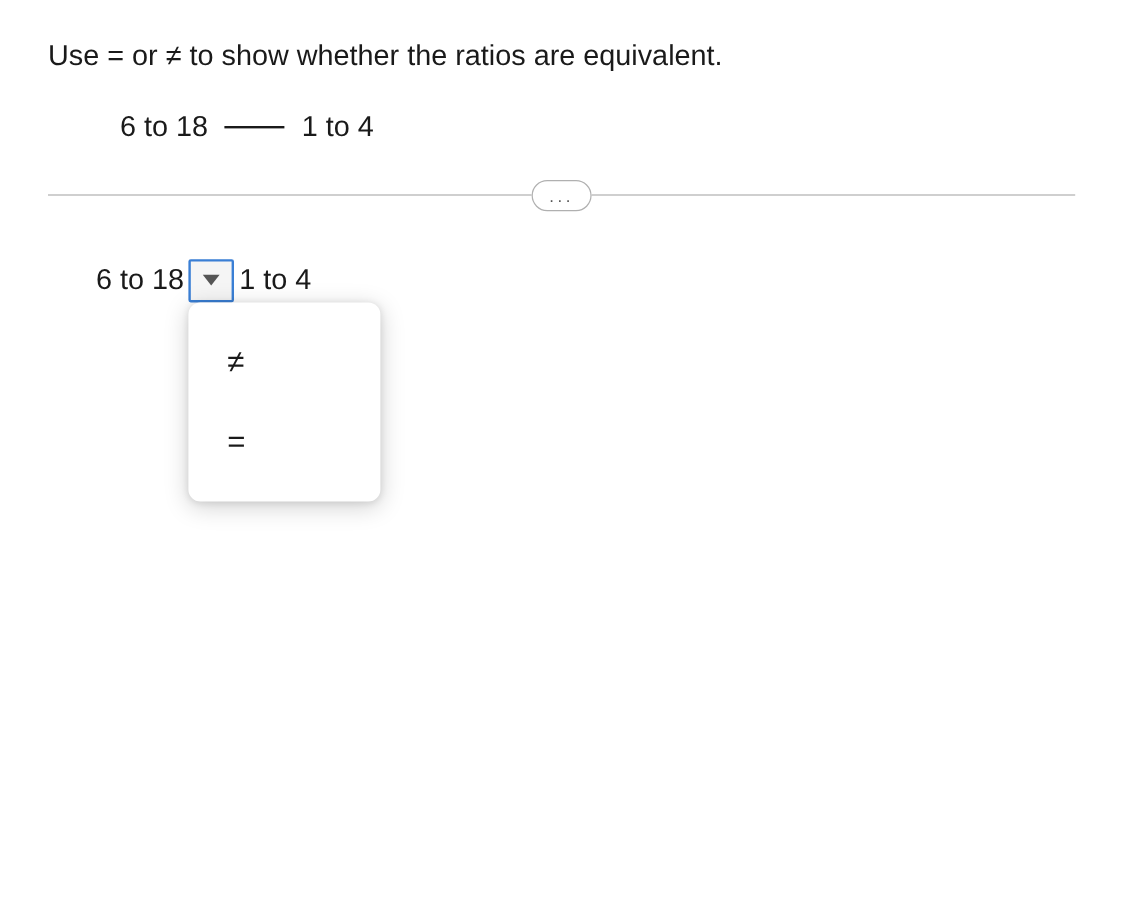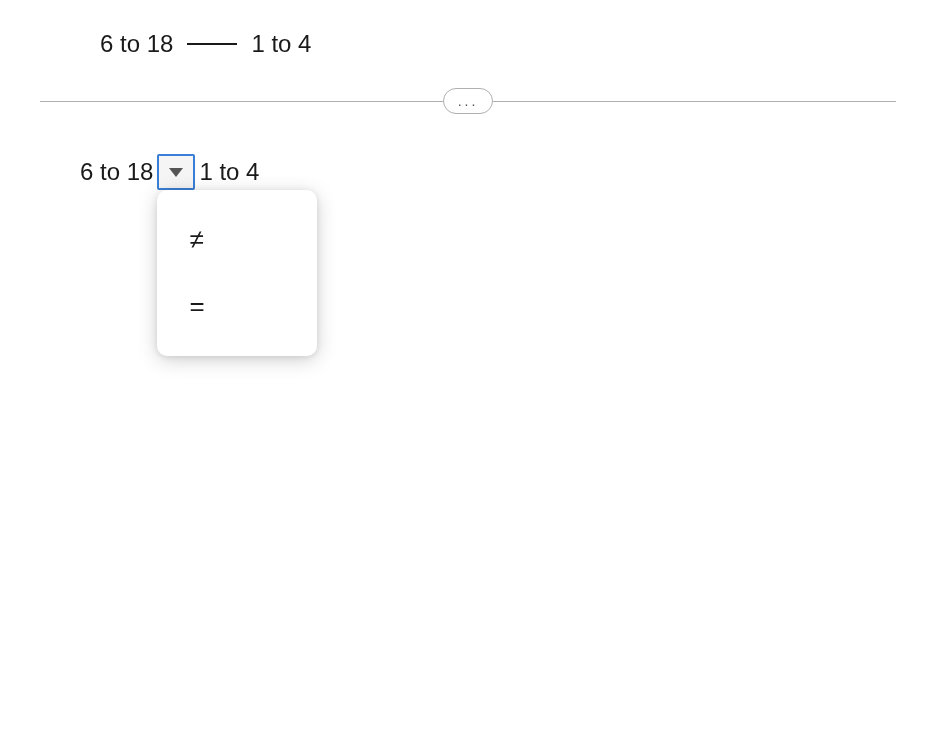--- a/index.html
+++ b/index.html
@@ -133,20 +133,23 @@
       color: #1a1a1a;
       cursor: pointer;
       display: block;
     }
   </style>
 </head>
 <body>
 
 <div class="page">
 
+  <div class="instruction-text">
+    <span>Use = or ≠ to show whether the ratios are equivalent.</span>
+  </div>
 
   <div class="ratio-line-static">
     <span>6 to 18</span>
     <span class="blank-underline"></span>
     <span>1 to 4</span>
   </div>
 
   <div class="divider-container">
     <div class="divider-line"></div>
     <div class="divider-pill">

